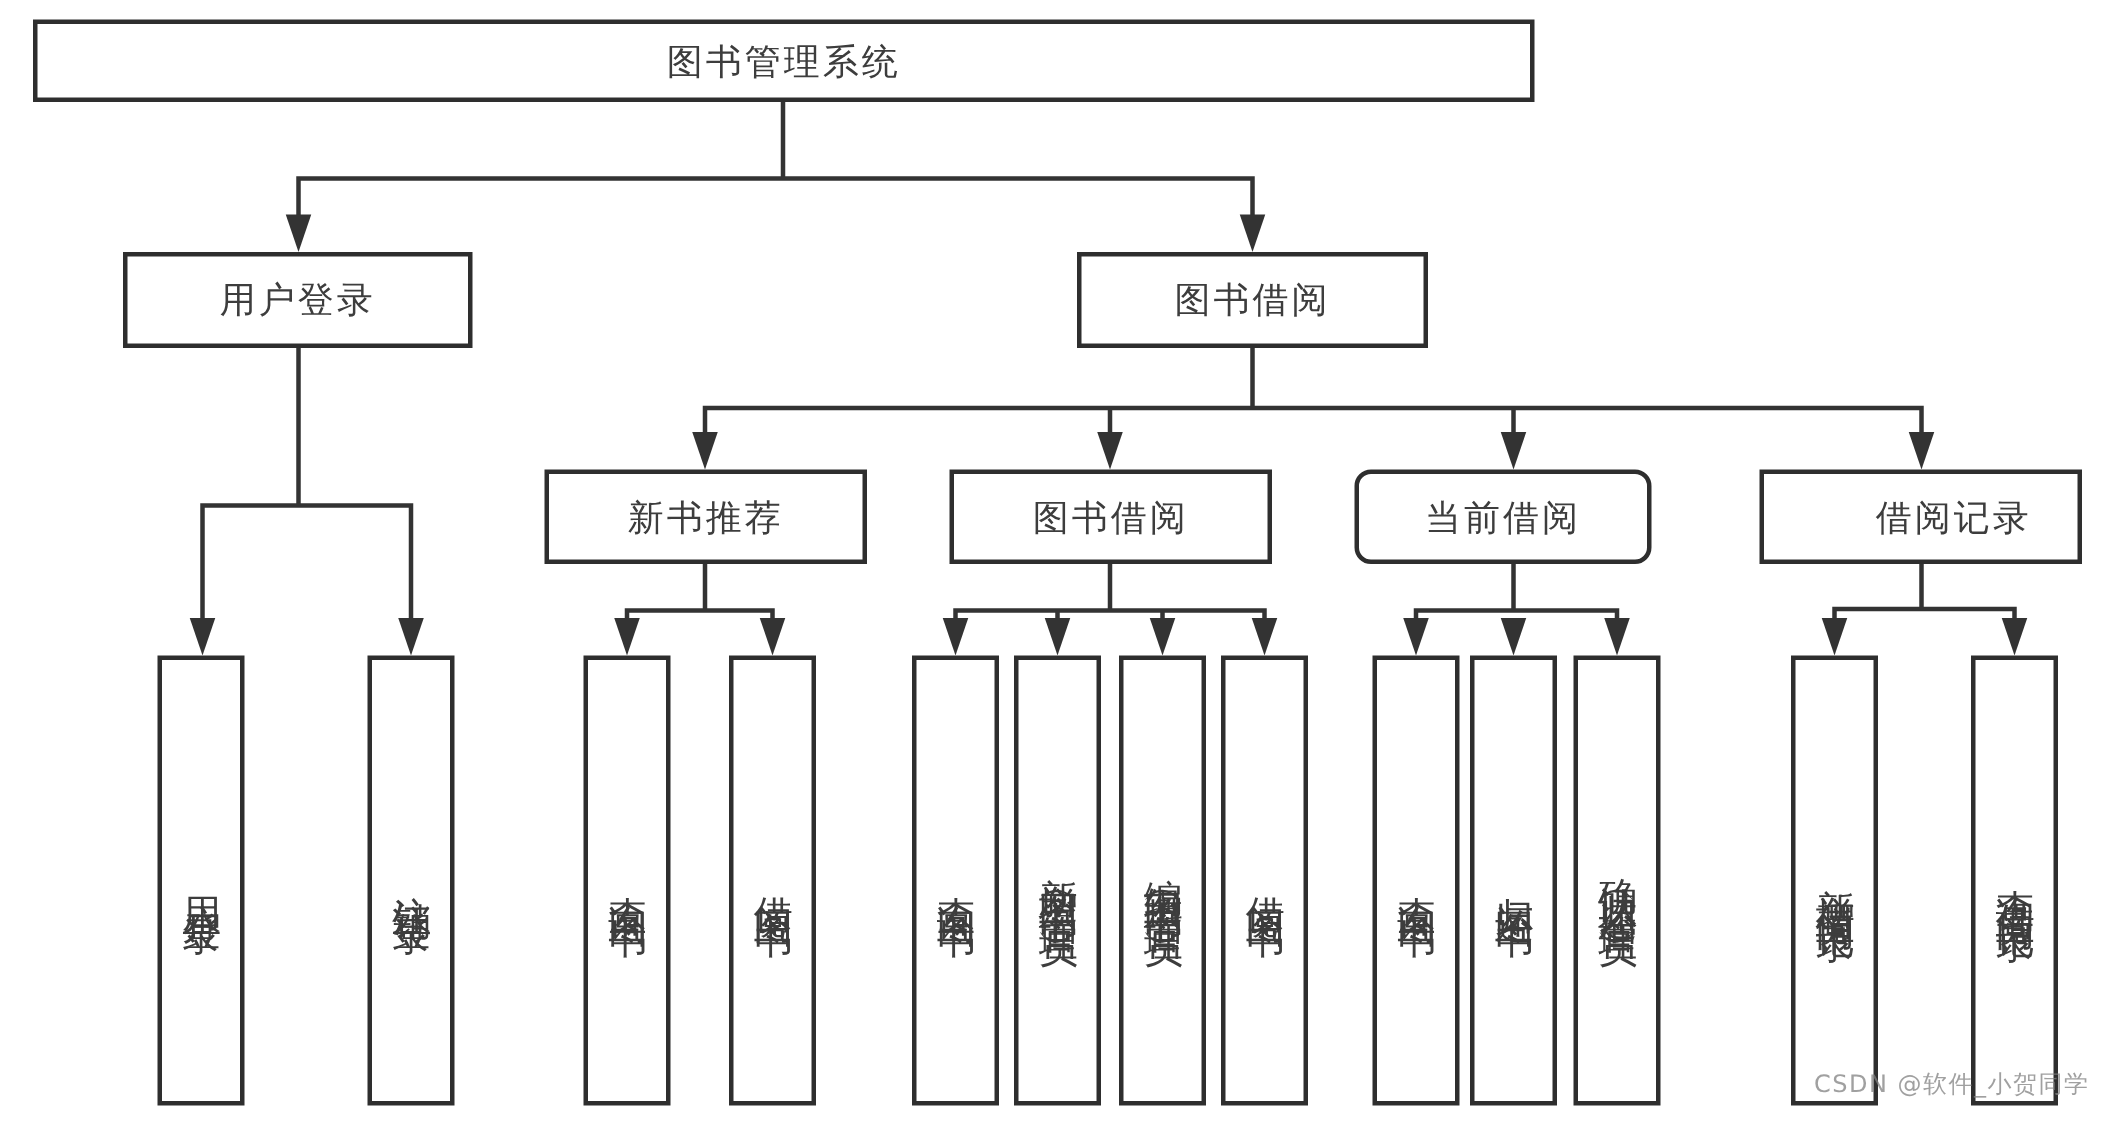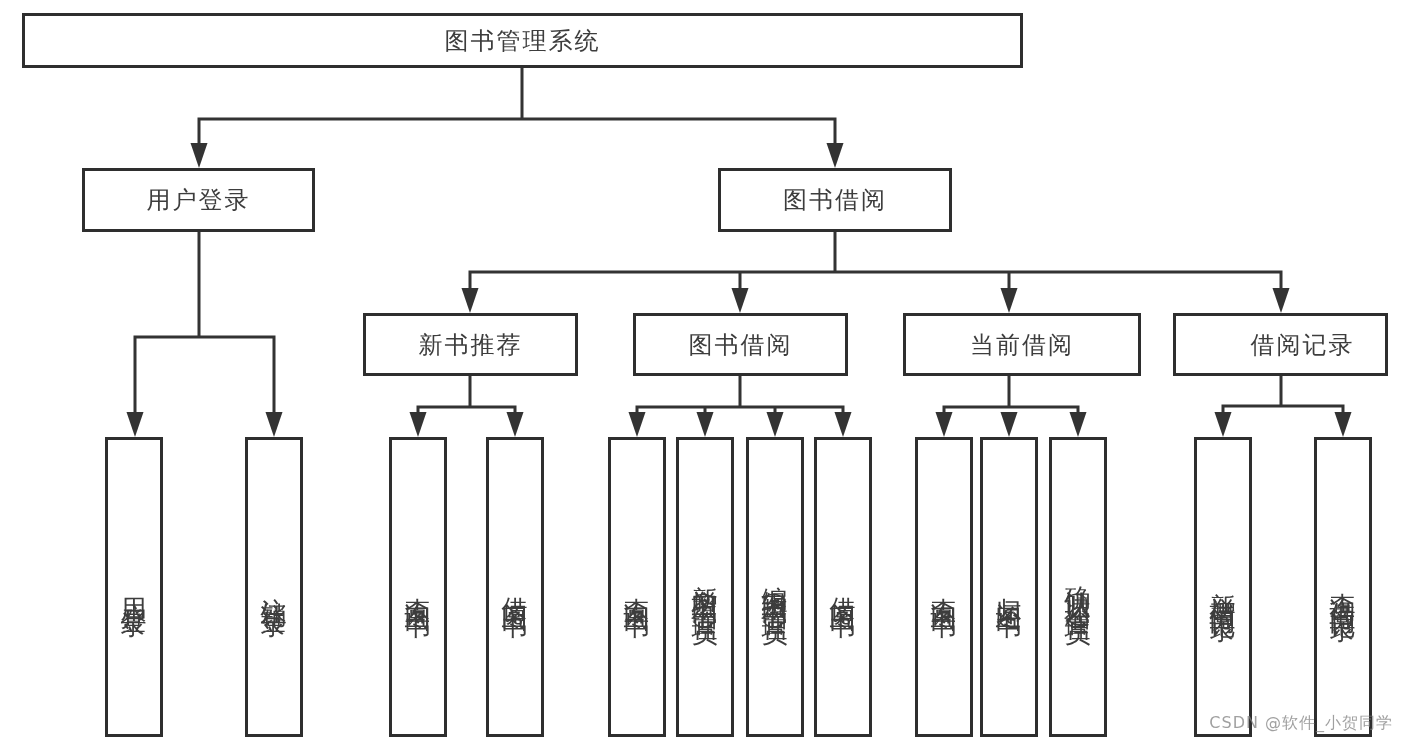--- a/index.html
+++ b/index.html
@@ -42,21 +42,21 @@
     white-space: nowrap;
   }
   
   .n-root   { left: 22px;   top: 13px;  width: 1001px; height: 55px; }
   
   .n-login  { left: 82px;   top: 168px; width: 233px;  height: 64px; }
   .n-mgmt   { left: 718px;  top: 168px; width: 234px;  height: 64px; }
   
   .n-rec    { left: 363px;  top: 313px; width: 215px;  height: 63px; }
   .n-borrow { left: 633px;  top: 313px; width: 215px;  height: 63px; }
-  .n-cur    { left: 903px;  top: 313px; width: 238px;  height: 63px; }
+  .n-cur    { left: 903px;  top: 313px; width: 198px;  height: 63px; border-radius: 11px; }
   .n-hist   { left: 1173px; top: 313px; width: 215px;  height: 63px; padding-left: 44px; }
   
   .leaf { top: 437px; width: 58px; height: 300px; }
   .l1  { left: 105px;  }
   .l2  { left: 245px;  }
   .l3  { left: 389px;  }
   .l4  { left: 486px;  }
   .l5  { left: 608px;  }
   .l6  { left: 676px;  }
   .l7  { left: 746px;  }

